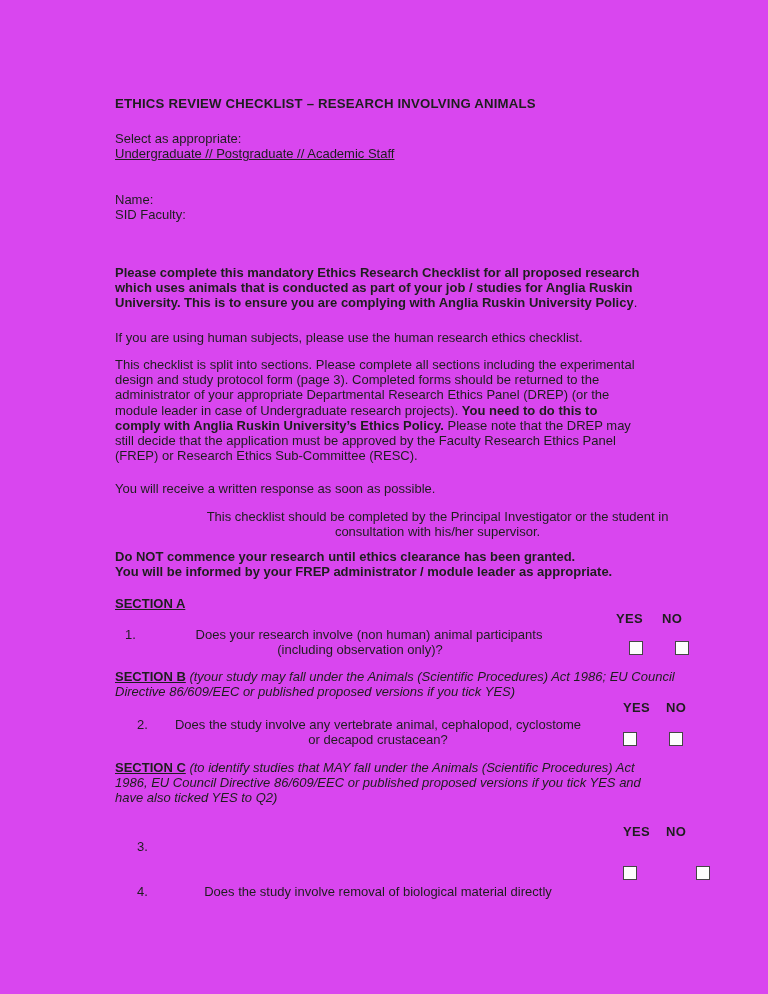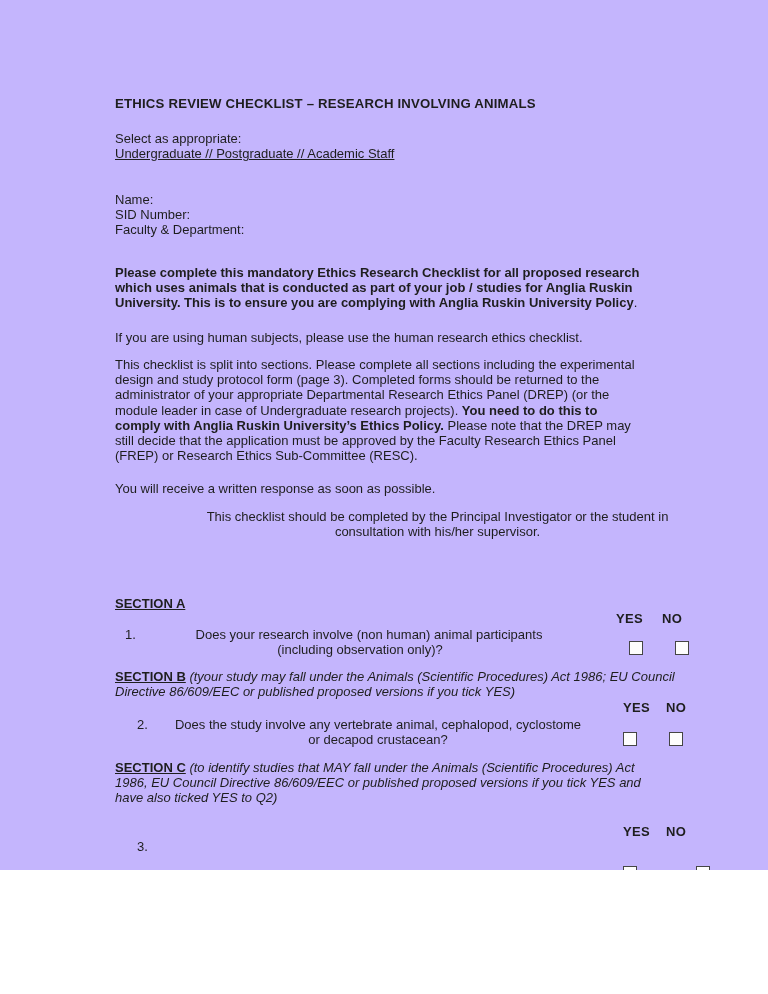--- a/index.html
+++ b/index.html
@@ -1,20 +1,20 @@
 <!DOCTYPE html>
 <html><head>
 <meta charset="utf-8">
 <style>
   html, body { margin: 0; padding: 0; background: #ffffff; }
   .page {
     position: relative;
     width: 768px;
-    height: 870px;
-    background: #c4b5fd;
+    height: 994px;
+    background: #d946ef;
     font-family: "Liberation Sans", sans-serif;
     font-size: 13px;
     line-height: 15.2px;
     color: #1e1e1e;
     overflow: hidden;
   }
   .abs { position: absolute; }
   .b { font-weight: bold; }
   .i { font-style: italic; margin-top: 28px; }
   .u { text-decoration: underline; }
@@ -36,42 +36,43 @@
 <body>
 
 <div class="page">
 
   <div class="abs blk b title" style="top:96px;">ETHICS REVIEW CHECKLIST – RESEARCH INVOLVING ANIMALS</div>
 
   <div class="abs blk" style="top:131px;">Select as appropriate:</div>
   <div class="abs blk" style="top:146px;text-decoration:underline;">Undergraduate // Postgraduate // Academic Staff</div>
 
   <div class="abs blk" style="top:192px;">Name:</div>
-  <div class="abs blk" style="top:207px;">SID Number:</div>
-  <div class="abs blk" style="top:222px;">Faculty &amp; Department:</div>
+  <div class="abs blk" style="top:207px;">SID Faculty:</div>
 
   <p class="abs blk pre" style="top:265px; margin:0;"><span class="b">Please complete this mandatory Ethics Research Checklist for all proposed research
 which uses animals that is conducted as part of your job / studies for Anglia Ruskin
 University. This is to ensure you are complying with Anglia Ruskin University Policy</span><span>.</span></p>
 
   <div class="abs blk" style="top:330px;">If you are using human subjects, please use the human research ethics checklist.</div>
 
   <p class="abs blk pre" style="top:357px; margin:0;"><span>This checklist is split into sections. Please complete all sections including the experimental
 design and study protocol form (page 3). Completed forms should be returned to the
 administrator of your appropriate Departmental Research Ethics Panel (DREP) (or the
 module leader in case of Undergraduate research projects). </span><span class="b">You need to do this to
 comply with Anglia Ruskin University’s Ethics Policy.</span><span> Please note that the DREP may
 still decide that the application must be approved by the Faculty Research Ethics Panel
 (FREP) or Research Ethics Sub-Committee (RESC).</span></p>
 
   <div class="abs blk" style="top:481px;">You will receive a written response as soon as possible.</div>
 
   <div class="abs blk pre" style="top:509px;text-align:center;">This checklist should be completed by the Principal Investigator or the student in
 consultation with his/her supervisor.</div>
 
+  <div class="abs blk pre b" style="top:549px;">Do NOT commence your research until ethics clearance has been granted.
+You will be informed by your FREP administrator / module leader as appropriate.</div>
 
   <div class="abs blk" style="top:596px;"><span class="b u">SECTION A</span></div>
 
   <span class="abs yn" style="left:616px; top:611px;">YES</span>
   <span class="abs yn" style="left:662px; top:611px;">NO</span>
 
   <span class="abs" style="left:125px; top:627px;">1.</span>
   <div class="abs pre qtext" style="left:135px; top:627px; text-indent:18px;">Does your research involve (non human) animal participants
 (including observation only)?</div>
   <div class="checkbox" style="left:629px; top:641px;"></div>
@@ -94,14 +95,15 @@
 have also ticked YES to Q2)</span></p>
 
   <span class="abs yn" style="left:623px; top:824px;">YES</span>
   <span class="abs yn" style="left:666px; top:824px;">NO</span>
 
   <span class="abs" style="left:137px; top:839px;">3.</span>
   <div class="checkbox" style="left:623px; top:866px;"></div>
   <div class="checkbox" style="left:696px; top:866px;"></div>
 
   <span class="abs" style="left:137px; top:884px;">4.</span>
+  <div class="abs pre qtext" style="left:153px; top:884px;">Does the study involve removal of biological material directly</div>
 
 </div>
 
 </body></html>

